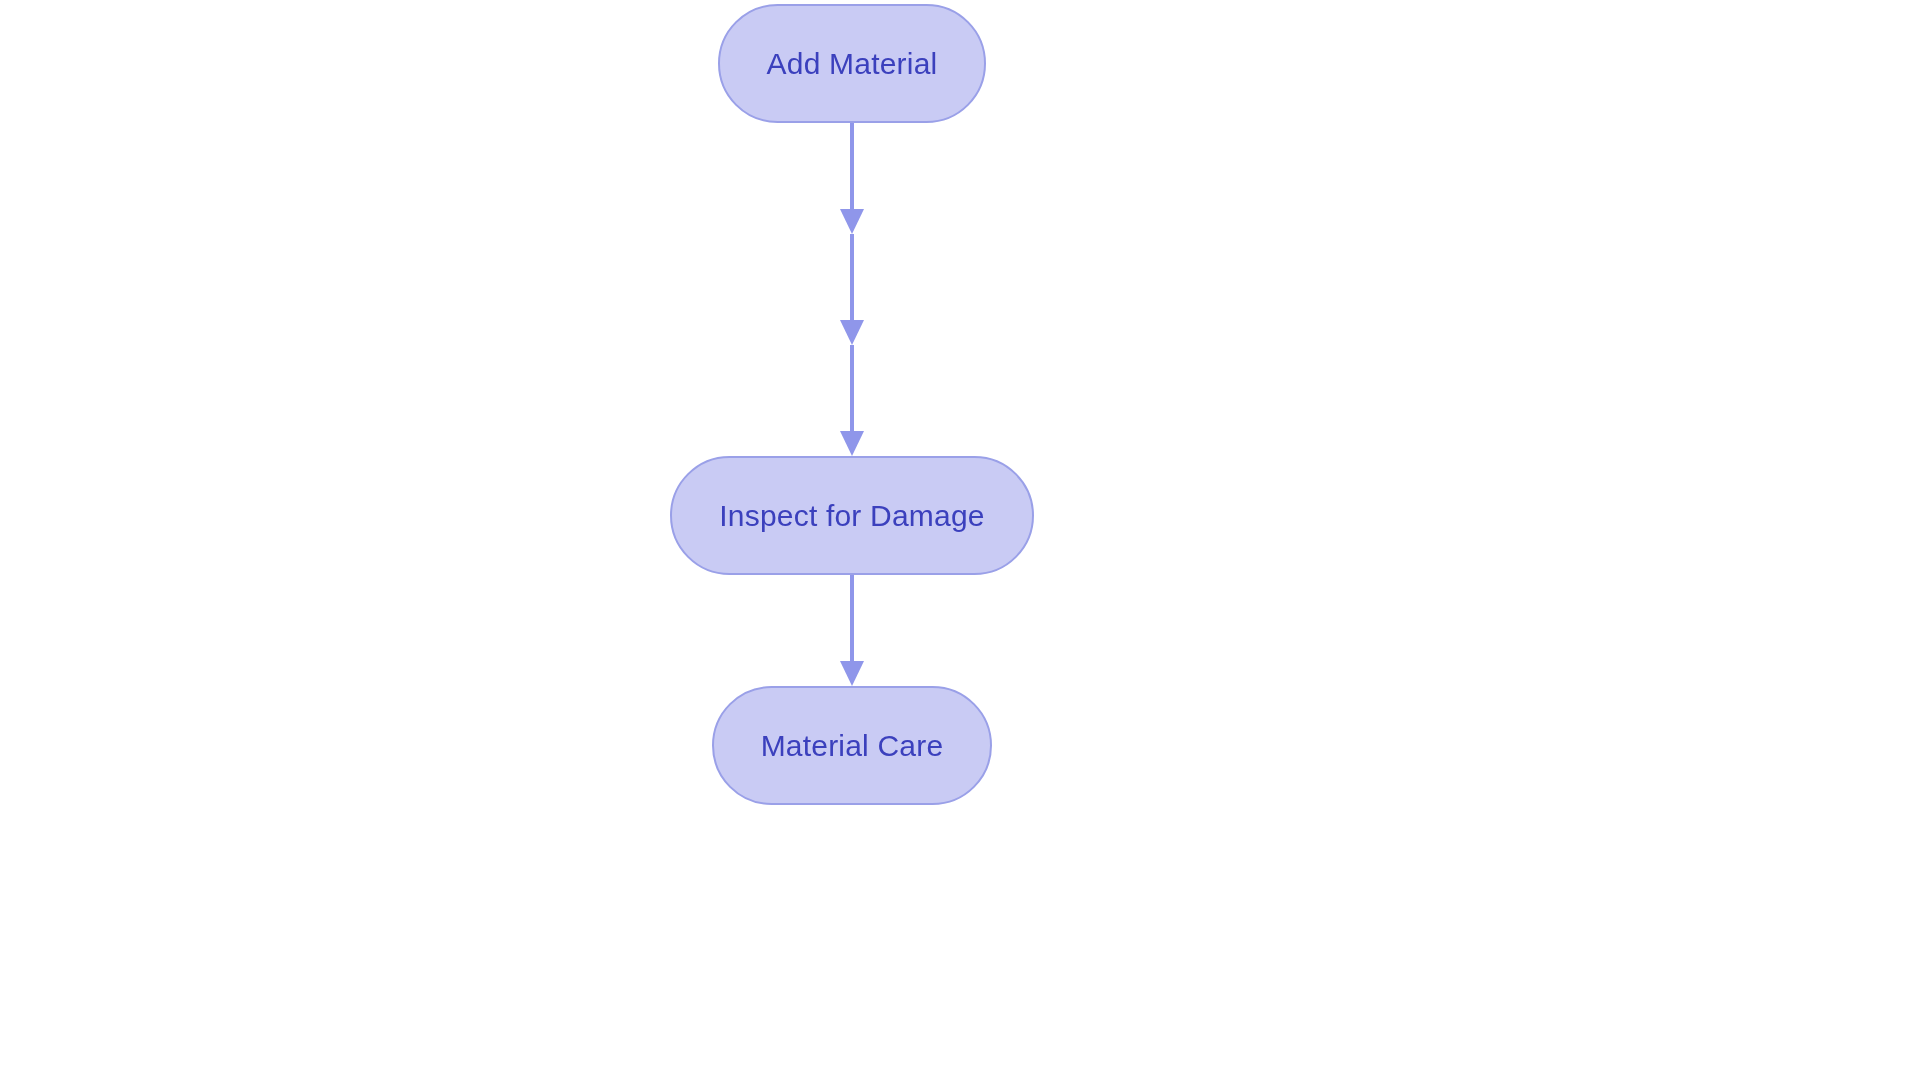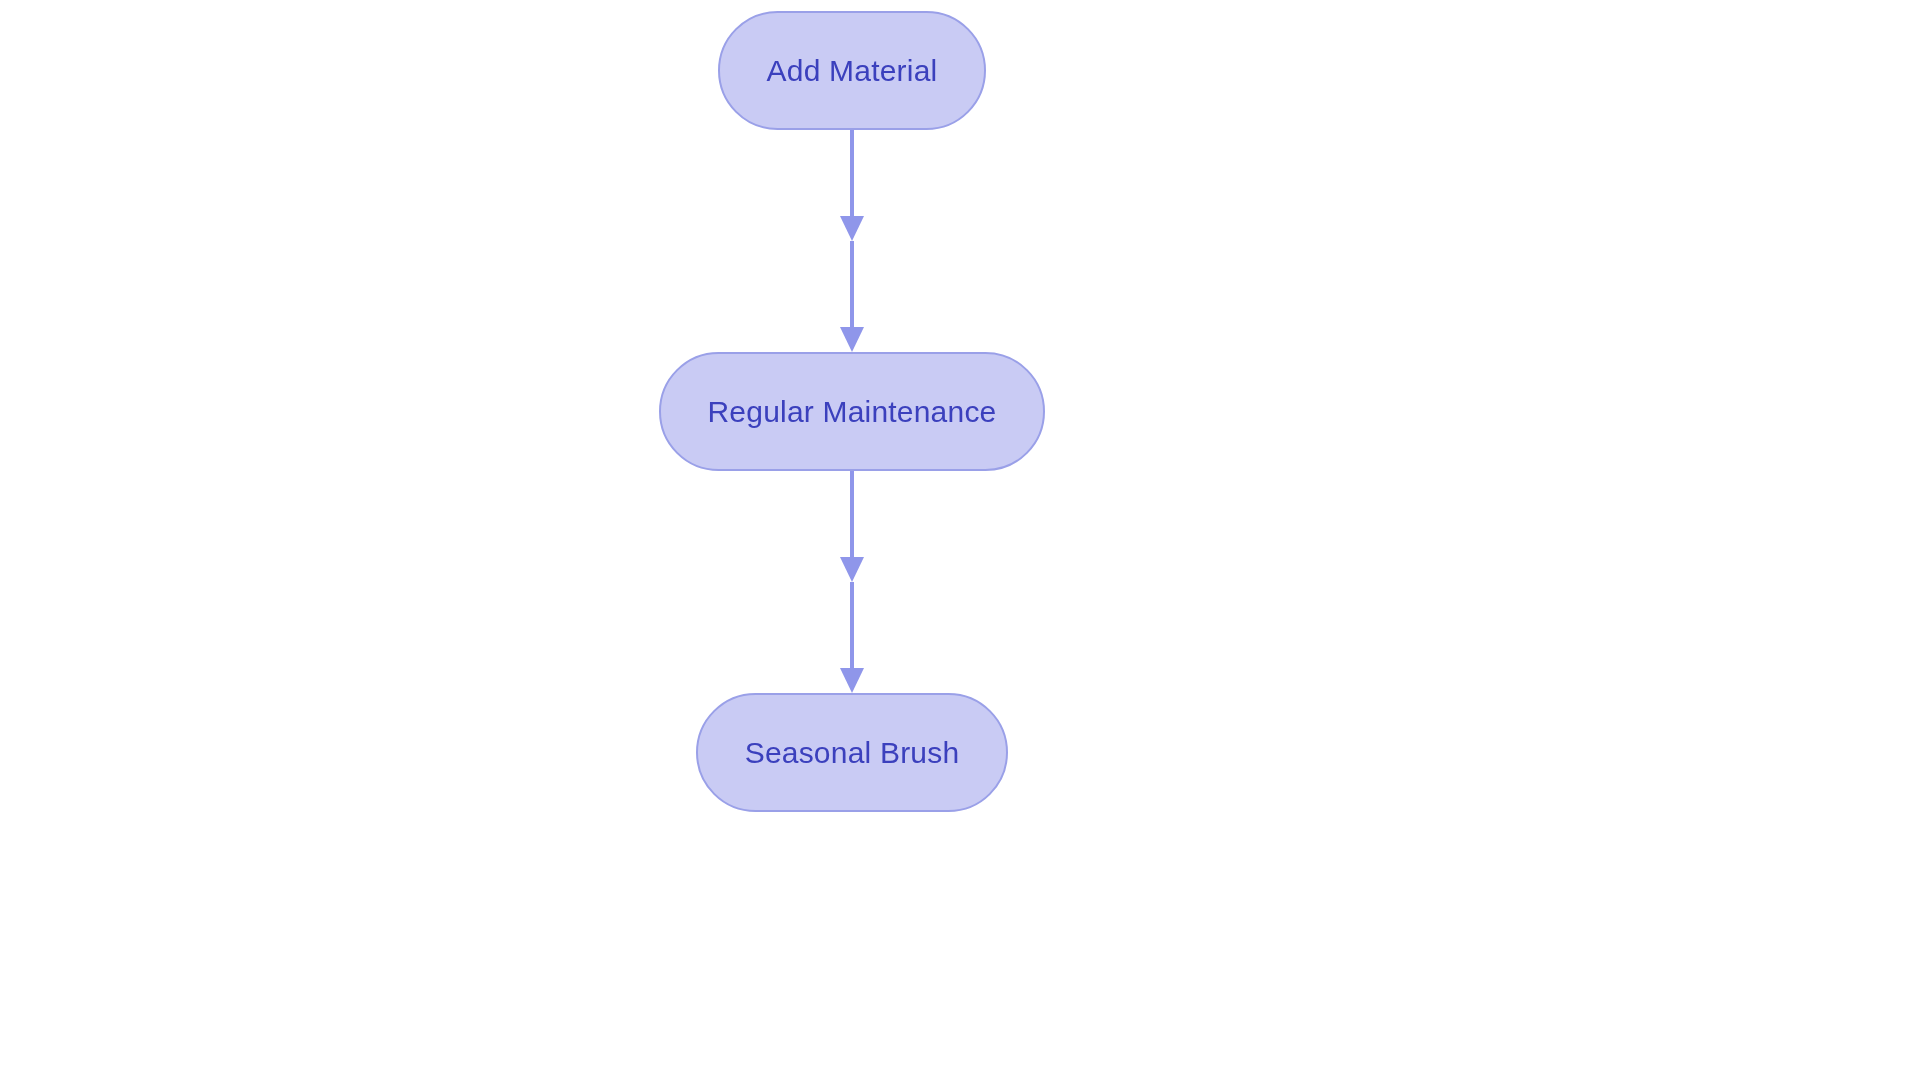--- a/index.html
+++ b/index.html
@@ -20,21 +20,21 @@
     background: var(--canvas-bg);
     font-family: "Liberation Sans", "DejaVu Sans", sans-serif;
     overflow: hidden;
   }
   .canvas {
     width: 1704px;
     height: 1083px;
     display: flex;
     flex-direction: column;
     align-items: center;
-    padding-top: 11px;
+    padding-top: 4px;
   }
   .node {
     height: 119px;
     min-height: 119px;
     border-radius: 60px;
     background: var(--node-fill);
     border: 2px solid var(--node-border);
     color: var(--node-text);
     display: flex;
     align-items: center;
@@ -77,32 +77,32 @@
     <div class="stem"></div>
     <div class="head"></div>
   </div>
 
 
   <div class="arrow">
     <div class="stem"></div>
     <div class="head"></div>
   </div>
 
+
+  <div class="arrow">
+    <div class="stem"></div>
+    <div class="head"></div>
+  </div>
+
   <div class="node">
-    <span>Regular Maintenance</span>
+    <span>Inspect for Damage</span>
   </div>
 
   <div class="arrow">
     <div class="stem"></div>
     <div class="head"></div>
   </div>
 
-
-  <div class="arrow">
-    <div class="stem"></div>
-    <div class="head"></div>
-  </div>
-
   <div class="node">
-    <span>Seasonal Brush</span>
+    <span>Material Care</span>
   </div>
 
 </div>
 
 </body></html>

